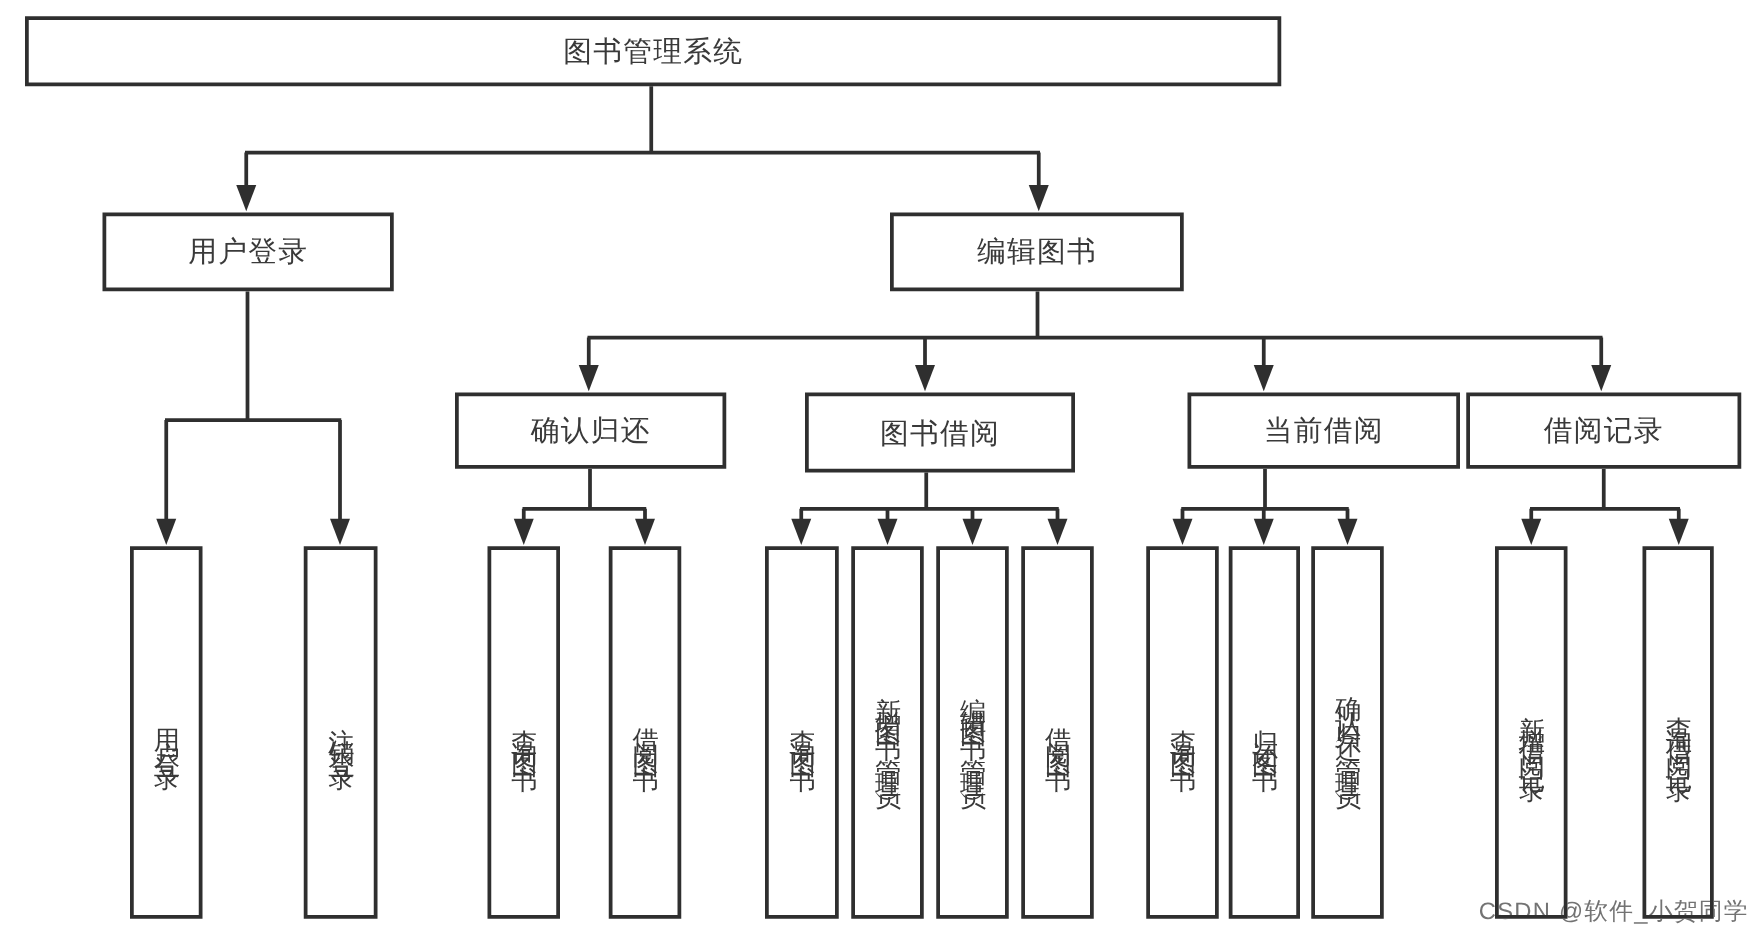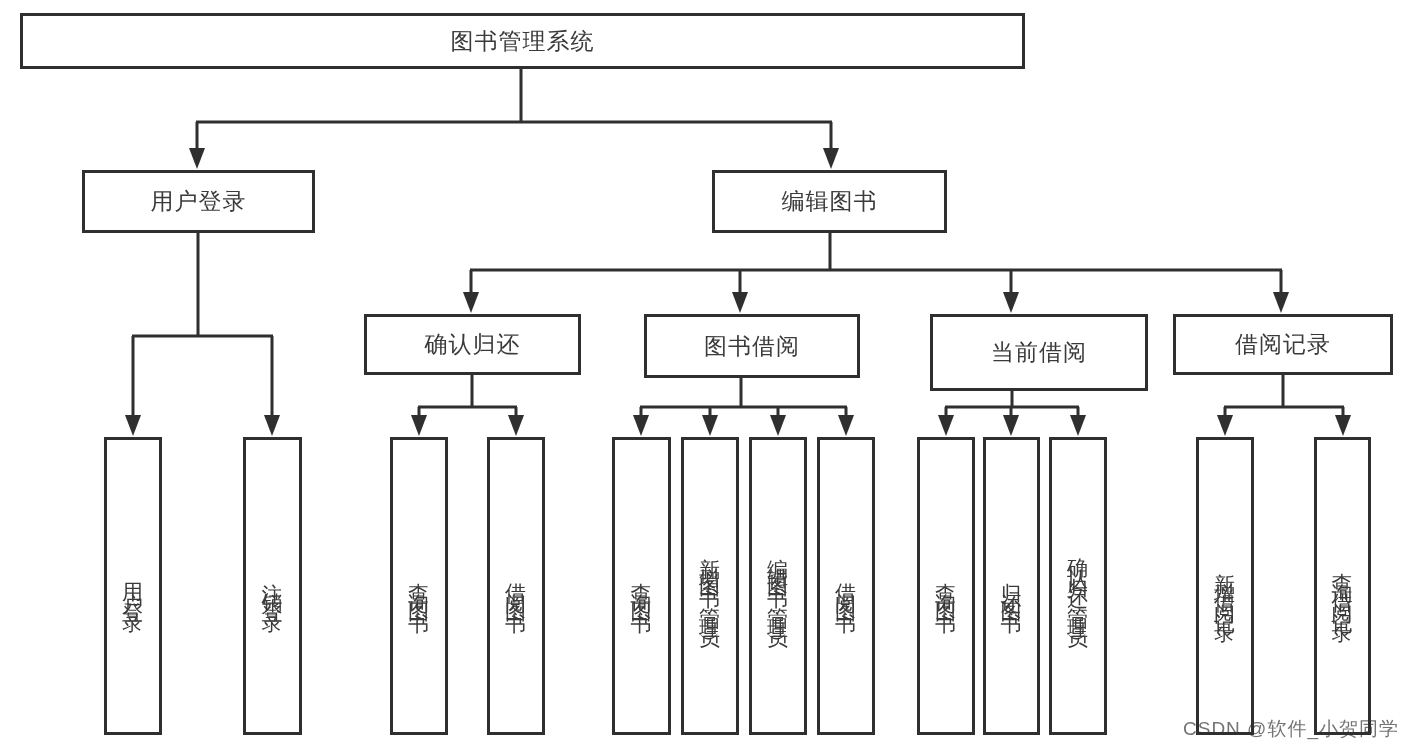--- a/index.html
+++ b/index.html
@@ -98,21 +98,21 @@
   <div class="box hbox" style="left:712px;top:170px;width:235px;height:63px">
     <span>编辑图书</span>
   </div>
 
   <div class="box hbox" style="left:364px;top:314px;width:217px;height:61px">
     <span>确认归还</span>
   </div>
   <div class="box hbox" style="left:644px;top:314px;width:216px;height:64px">
     <span>图书借阅</span>
   </div>
-  <div class="box hbox" style="left:930px;top:314px;width:218px;height:77px">
+  <div class="box hbox" style="left:950px;top:314px;width:218px;height:61px">
     <span>当前借阅</span>
   </div>
   <div class="box hbox" style="left:1173px;top:314px;width:220px;height:61px">
     <span>借阅记录</span>
   </div>
 
   <div class="box leaf" style="left:104px;top:437px;width:58px;height:298px">
     <span>用户登录</span>
   </div>
   <div class="box leaf" style="left:243px;top:437px;width:59px;height:298px">

